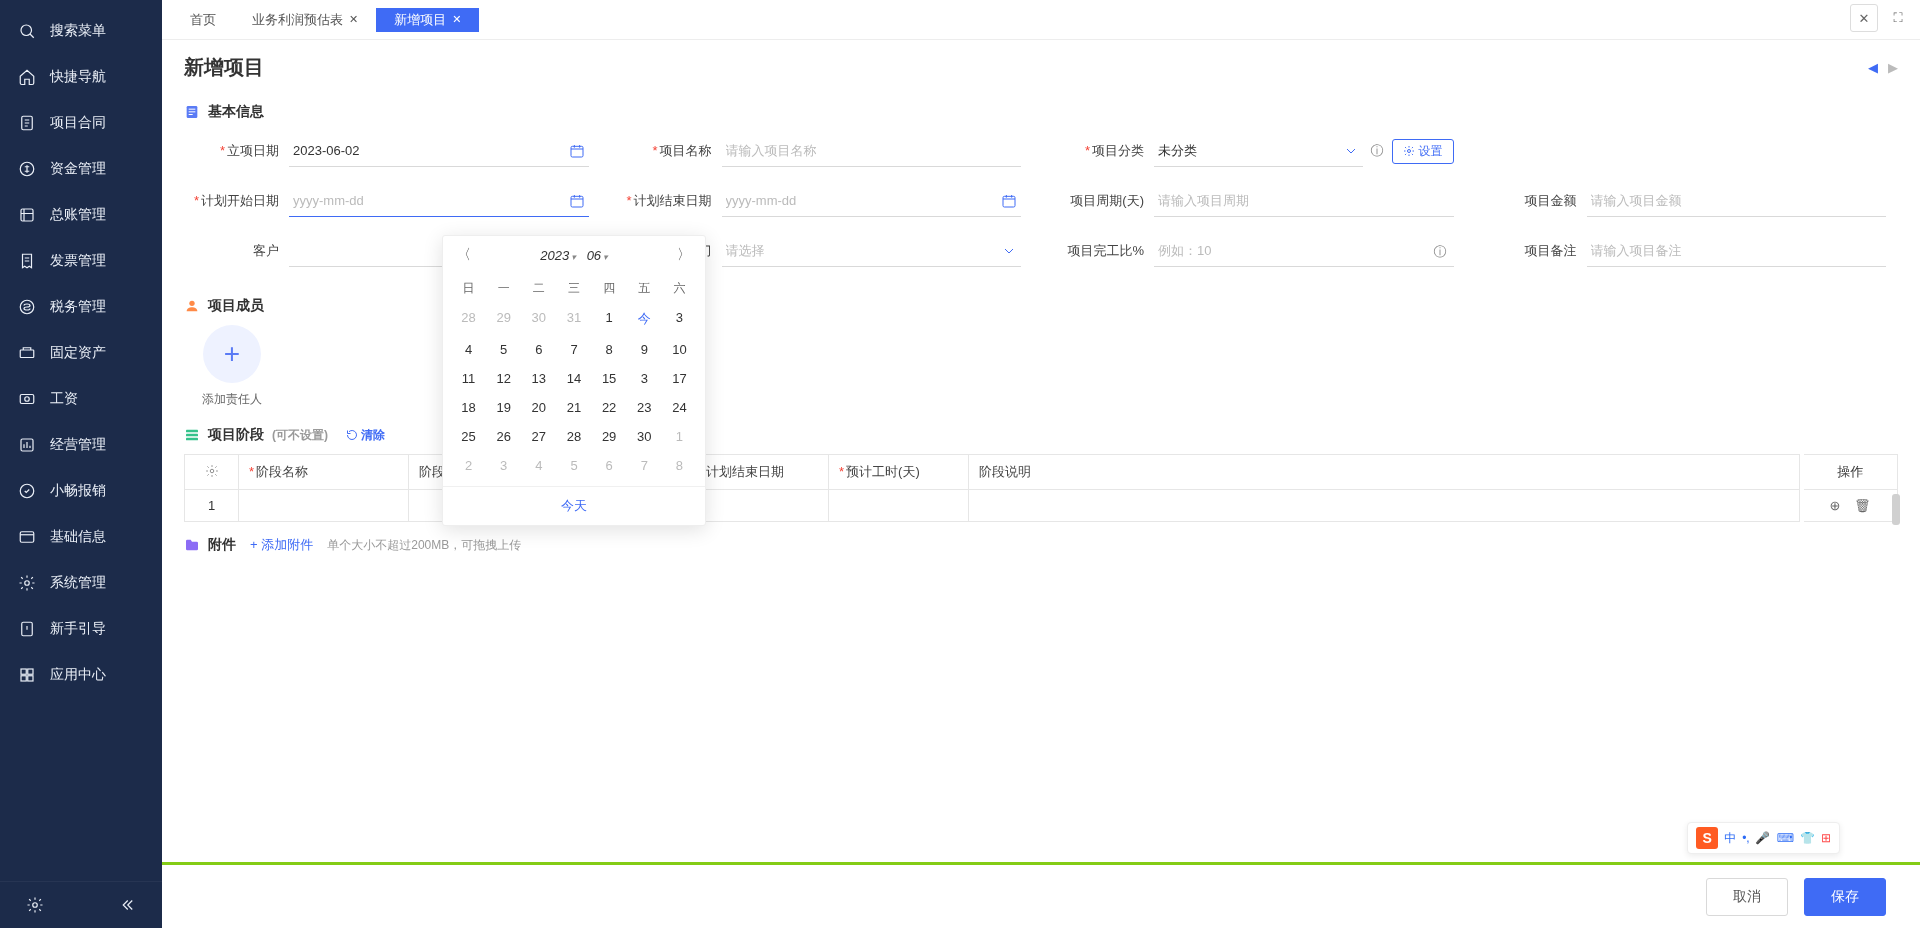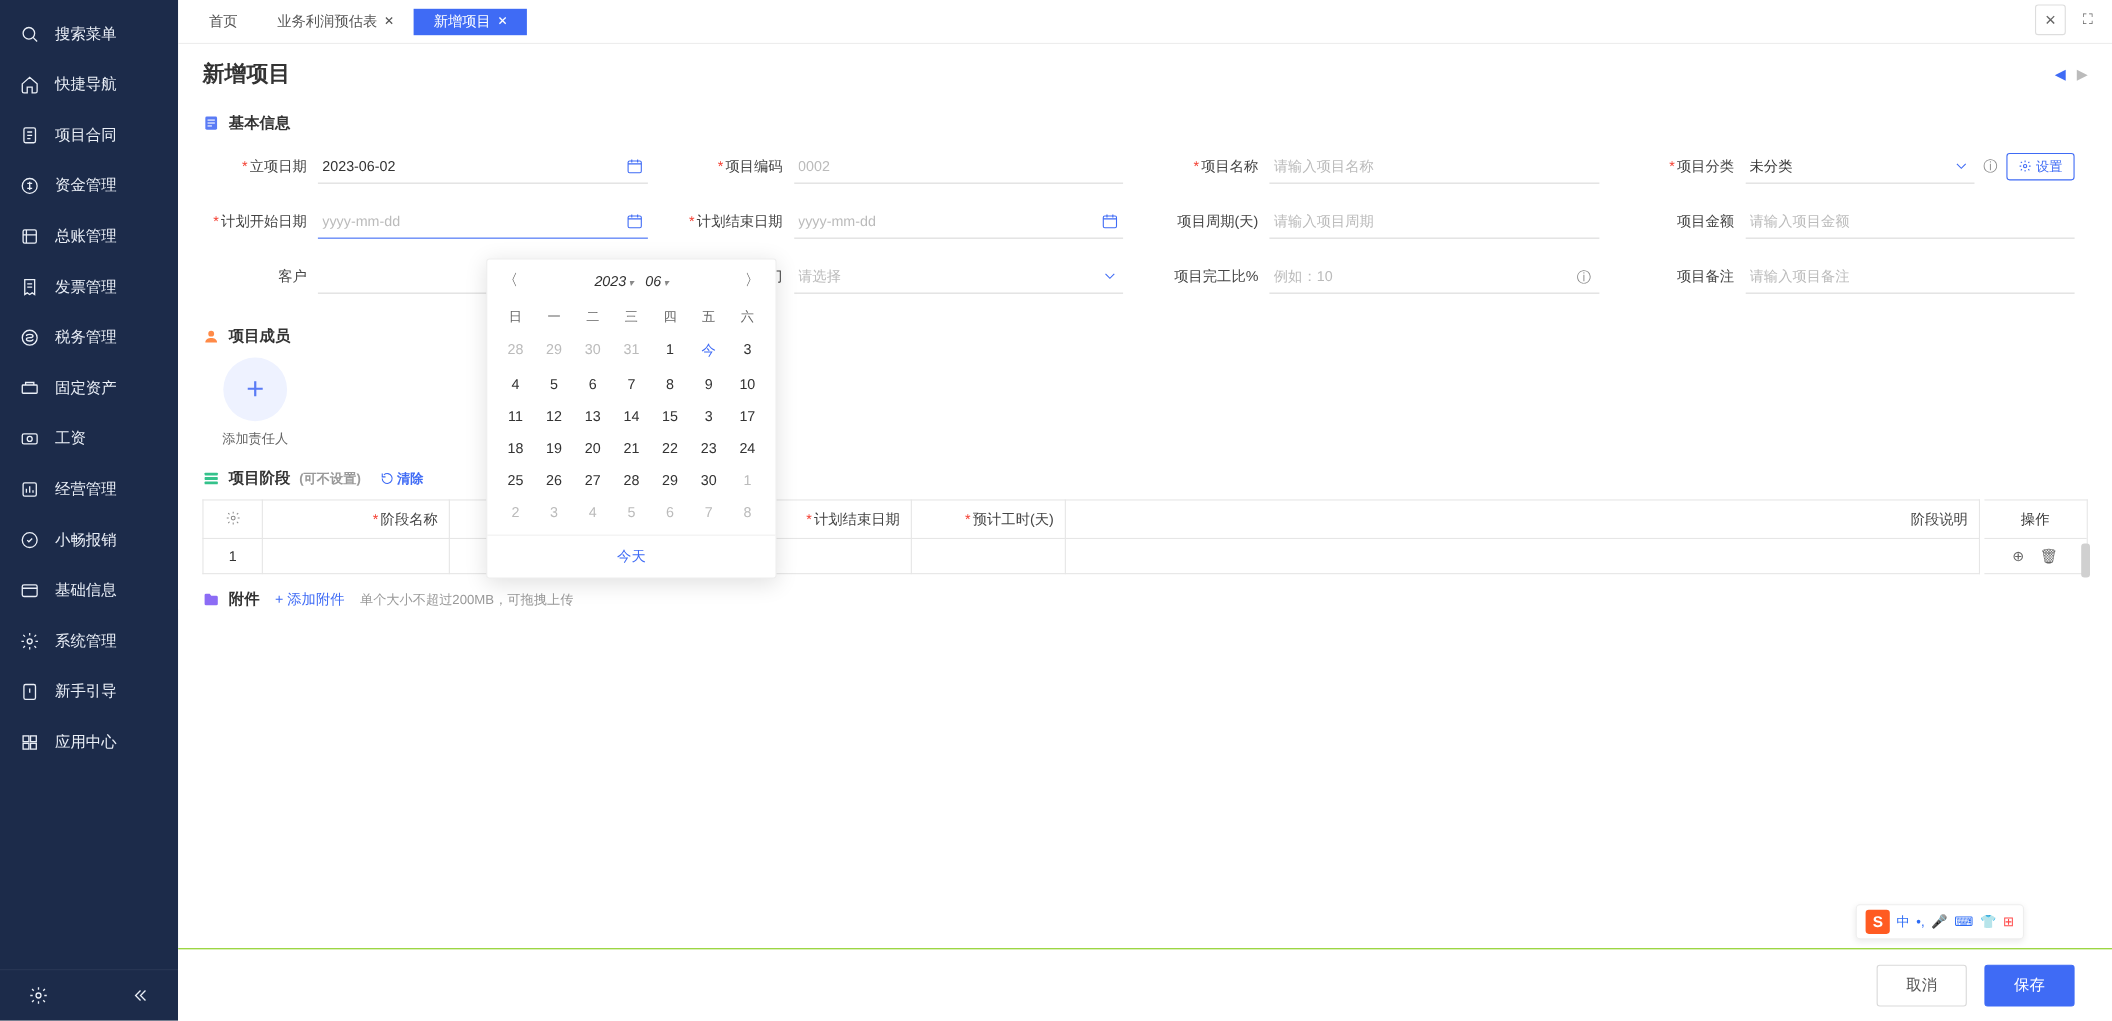--- a/index.html
+++ b/index.html
@@ -64,37 +64,37 @@
 .dp-footer { text-align: center; padding: 10px 0; font-size: 13px; color: #3f6bf5; cursor: pointer; border-top:1px solid #f0f0f0;}
 
 
 .member-wrap{display:flex;flex-direction:column;align-items:center;margin:6px 0 10px;}
 .add-circle { width: 58px; height: 58px; border-radius: 50%; background: #eef2ff; color: #5a7bf5; display: flex; align-items: center; justify-content: center; font-size: 28px; cursor: pointer; margin-bottom: 8px;}
 .add-label{font-size:12px;color:#666;}
 
 
 .table-wrap{position:relative;margin-bottom:14px;}
 .tbl { width: calc(100% - 98px); border-collapse: collapse; table-layout: fixed; border:1px solid #e6e6e6; display:inline-table;}
-.tbl th, .tbl td { border: 1px solid #e6e6e6; padding: 8px 10px; font-size: 13px; text-align: right; background: #fff;}
+.tbl th, .tbl td { border: 1px solid #e6e6e6; padding: 8px 10px; font-size: 13px; text-align: left; background: #fff;}
 .tbl th { font-weight: 500; color: #444; }
 .col-op{display:inline-block;width:94px;border:1px solid #e6e6e6;border-left:none;vertical-align:top;}
 .col-op .oph{padding:8px 0;text-align:center;border-bottom:1px solid #e6e6e6;}
 .col-op .opr{padding:8px 0;text-align:center;display:flex;justify-content:center;gap:14px;color:#666;}
 .scroll-stub{position:absolute;right:-2px;top:40px;width:8px;height:31px;background:#d0d0d0;border-radius:3px;}
 .gear{width:14px;height:14px;stroke:#888;fill:none;stroke-width:1.6;}
 .section-sub{font-size:12px;color:#999;margin-left:8px;}
 .clear-btn{margin-left:18px;color:#3f6bf5;font-size:12px;cursor:pointer;display:inline-flex;align-items:center;gap:3px;}
 
 
 .attach-row{display:flex;align-items:center;gap:14px;margin-top:14px;}
 .attach-add{color:#3f6bf5;font-size:13px;cursor:pointer;}
 .attach-hint{font-size:12px;color:#999;}
 
 
-.footer { position: absolute; bottom: 0; left: 162px; right: 0; height: 66px; display: flex; align-items: center; justify-content: flex-end; gap: 16px; padding-right: 34px; border-top: 1px solid #84cc16; background: #fff;}
+.footer { position: absolute; bottom: 0; left: 162px; right: 0; height: 66px; display: flex; align-items: center; justify-content: flex-end; gap: 16px; padding-right: 34px; border-top: 3px solid #84cc16; background: #fff;}
 .btn { min-width: 82px; height: 38px; border-radius: 3px; font-size: 14px; cursor: pointer; }
 .btn-default { background: #fff; border: 1px solid #d9d9d9; color: #555; }
 .btn-primary { background: #3f6bf5; border: 1px solid #3f6bf5; color: #fff; }
 
 
 .imebar{position:absolute;right:80px;bottom:74px;display:flex;align-items:center;gap:6px;padding:4px 8px;background:#fff;border:1px solid #eee;border-radius:4px;box-shadow:0 2px 6px rgba(0,0,0,.08);}
 .imebar .logo{width:22px;height:22px;background:#ff5b22;color:#fff;font-weight:bold;font-size:14px;display:flex;align-items:center;justify-content:center;border-radius:3px;}
 .imebar span{font-size:12px;color:#2c6bf5;}
 .imebar span.red{color:#ff4b4b;}
 </style>
@@ -267,24 +267,20 @@
       <div class="row">
         <div class="field">
           <div class="field-label"><span class="req">*</span><span>立项日期</span></div>
           <div class="field-input">
             <input class="input" value="2023-06-02" style="">
             <span class="input-suffix"><svg viewBox="0 0 24 24">
                   <rect x="3" y="5" width="18" height="16" rx="2"></rect>
                   <path d="M3 9h18M8 3v4M16 3v4"></path>
                 </svg></span>
           </div>
-        </div>
-        <div class="field">
-          <div class="field-label"><span class="req">*</span><span>项目编码</span></div>
-          <div class="field-input"><input class="input" placeholder="0002" style=""></div>
         </div>
         <div class="field">
           <div class="field-label"><span class="req">*</span><span>项目名称</span></div>
           <div class="field-input"><input class="input" placeholder="请输入项目名称" style=""></div>
         </div>
         <div class="field">
           <div class="field-label"><span class="req">*</span><span>项目分类</span></div>
           <div class="field-input" style="display:flex;align-items:center;gap:8px;">
             <div style="flex:1;position:relative;">
               <input class="input" readonly="" value="未分类" style="">

